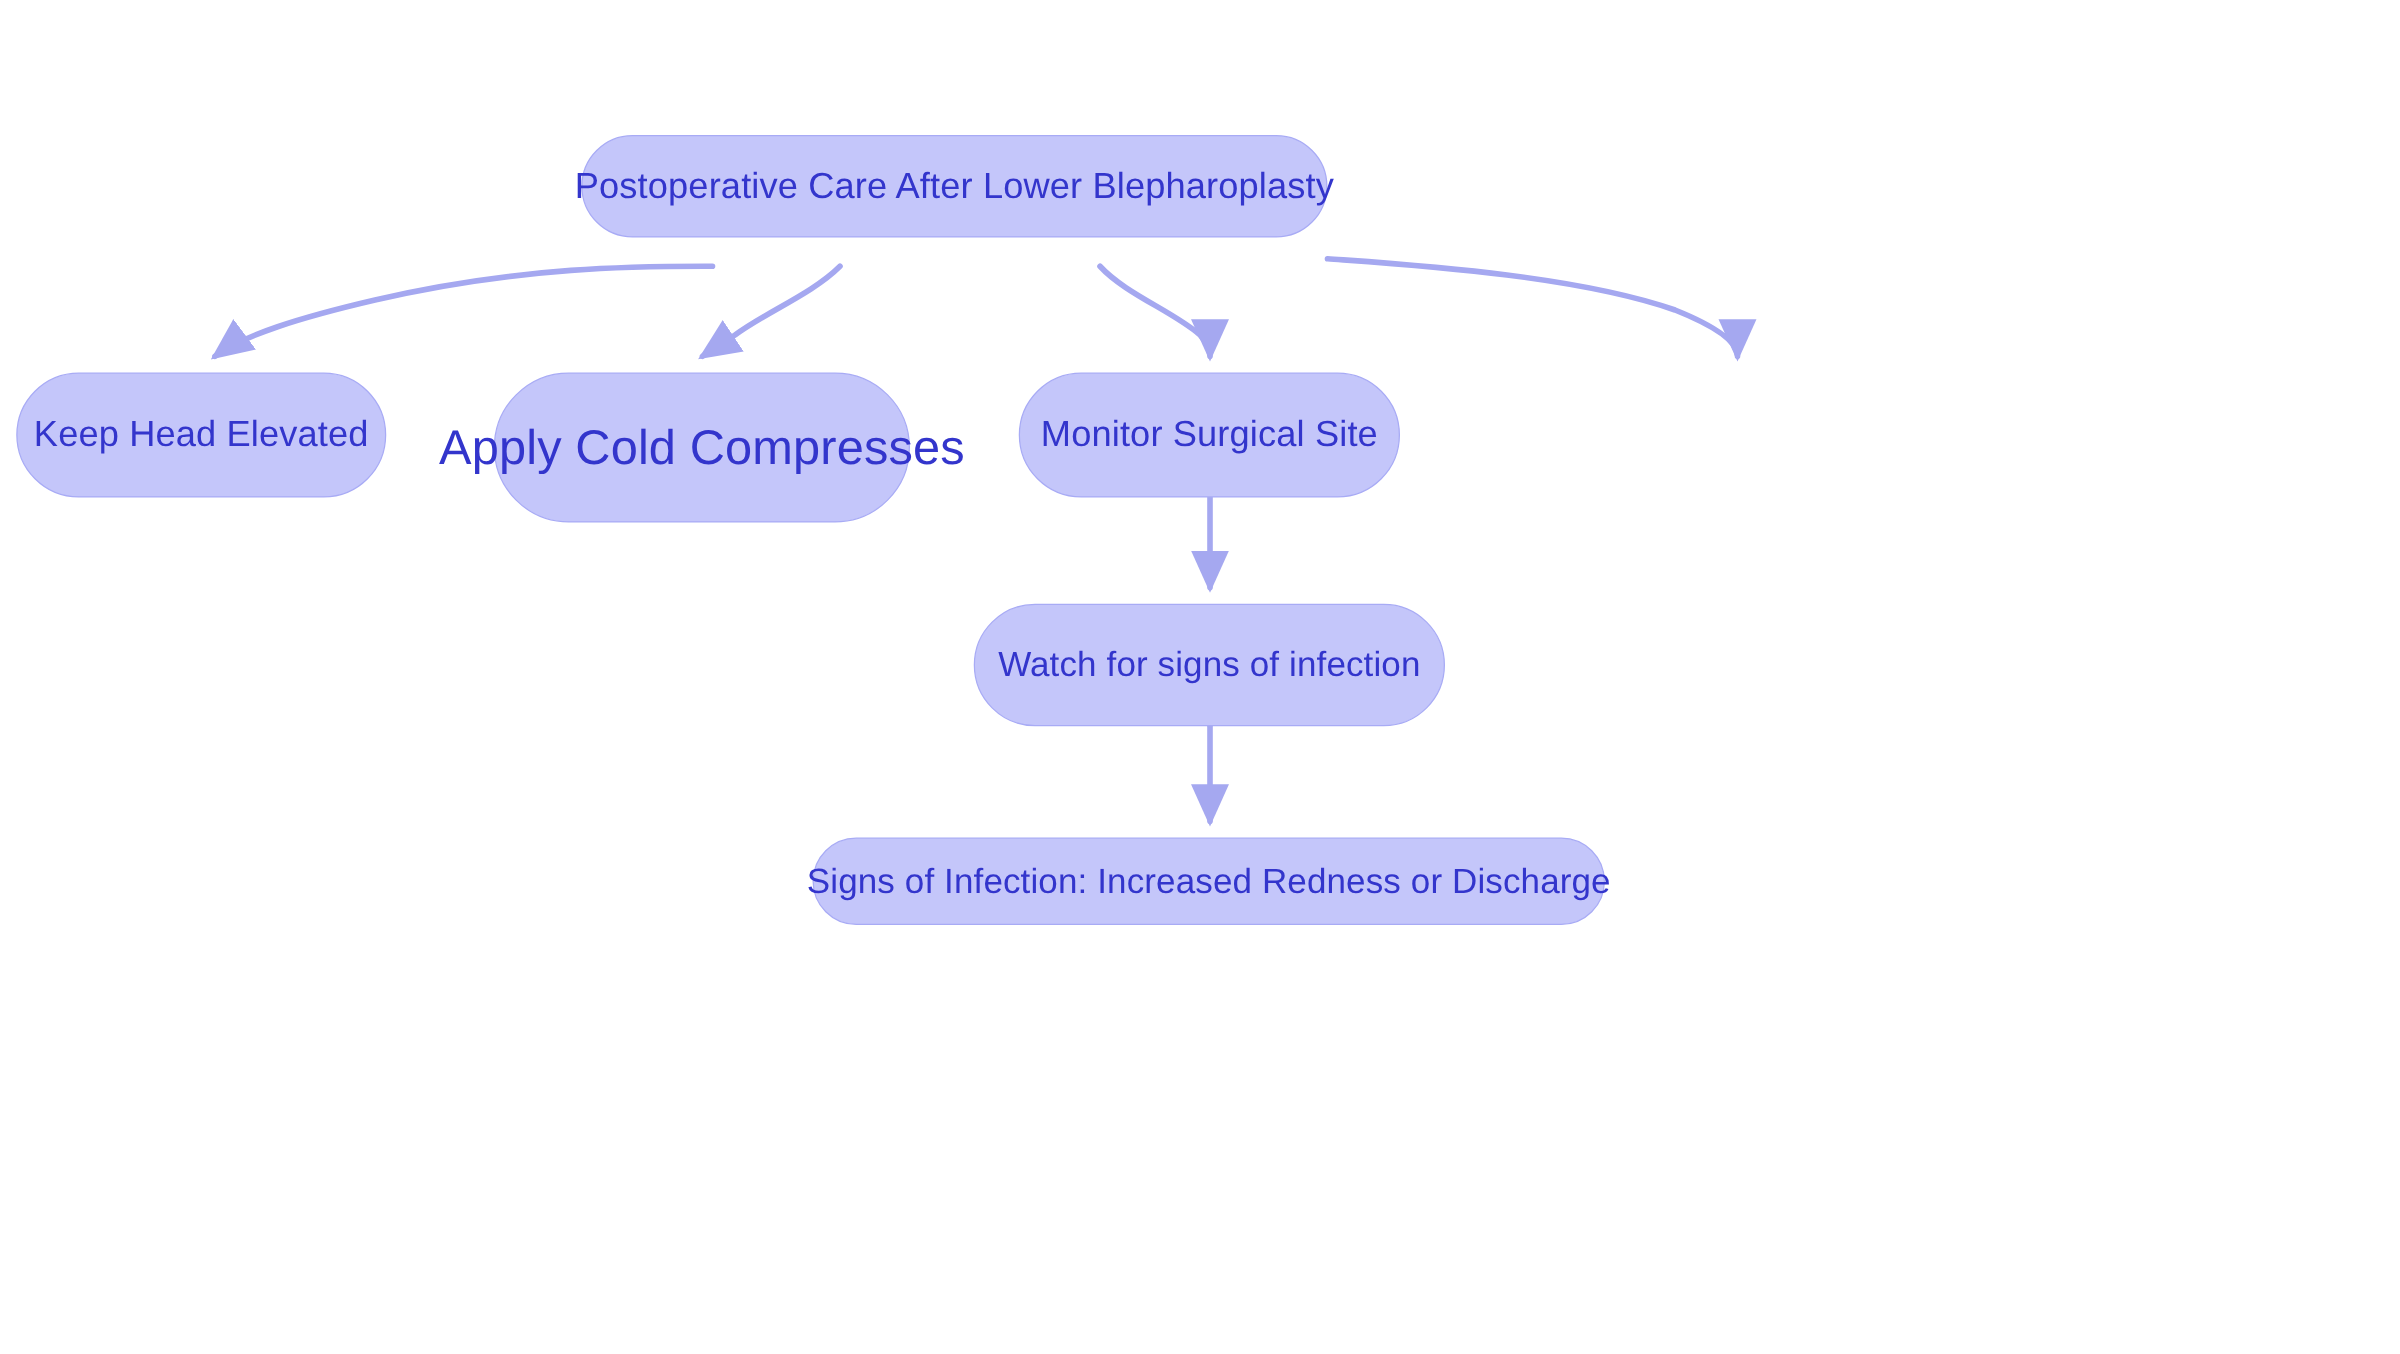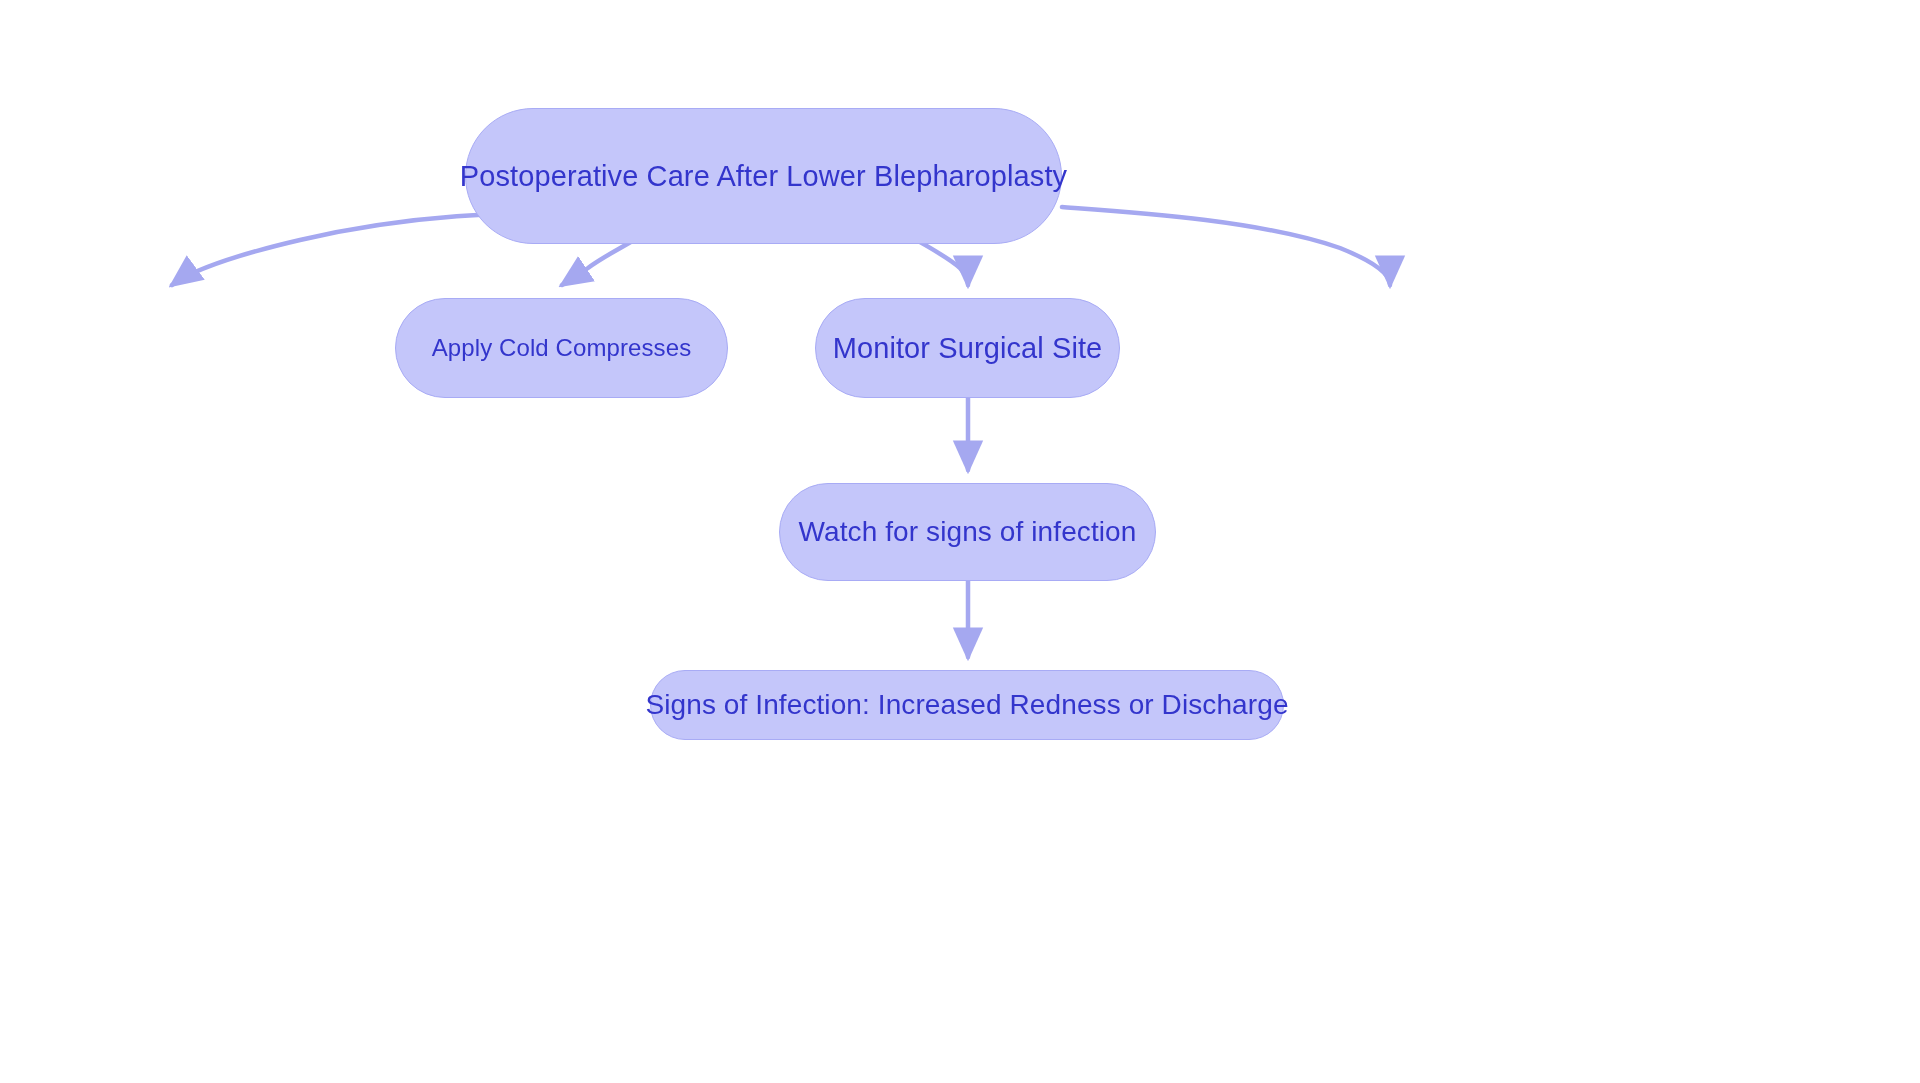--- a/index.html
+++ b/index.html
@@ -35,23 +35,23 @@
     color: #3335cc;
     font-weight: 400;
     letter-spacing: 0.1px;
     white-space: nowrap;
   }
   .node-label {
     color: #3335cc;
     line-height: 1;
   }
   
-  #node-root      { left: 465px;  top: 108px; width: 597px; height: 136px; font-size: 29px; }
+  #node-root      { left: 465px;  top: 108px; width: 597px; height: 82px; font-size: 29px; }
   #node-elevate   { left: 13px;   top: 298px; width: 296px; height: 100px; font-size: 29px; }
-  #node-compress  { left: 395px;  top: 298px; width: 333px; height: 100px; font-size: 24px; }
+  #node-compress  { left: 395px;  top: 298px; width: 333px; height: 120px; font-size: 39px; }
   #node-monitor   { left: 815px;  top: 298px; width: 305px; height: 100px; font-size: 29px; }
   #node-followup  { left: 1207px; top: 298px; width: 360px; height: 100px; font-size: 29px; }
   #node-watch     { left: 779px;  top: 483px; width: 377px; height: 98px;  font-size: 28px; }
   #node-signs     { left: 650px;  top: 670px; width: 634px; height: 70px;  font-size: 28px; }
 </style>
 </head>
 <body>
 
 <div id="canvas">
 
@@ -72,20 +72,23 @@
 
     <path d="M 968 398 L 968 470" fill="none" stroke="#a5a8f0" stroke-width="4.5" stroke-linecap="round" marker-end="url(#arrow)"></path>
 
     <path d="M 968 581 L 968 657" fill="none" stroke="#a5a8f0" stroke-width="4.5" stroke-linecap="round" marker-end="url(#arrow)"></path>
   </svg>
 
   <div class="node" id="node-root">
     <span class="node-label">Postoperative Care After Lower Blepharoplasty</span>
   </div>
 
+  <div class="node" id="node-elevate">
+    <span class="node-label">Keep Head Elevated</span>
+  </div>
 
   <div class="node" id="node-compress">
     <span class="node-label">Apply Cold Compresses</span>
   </div>
 
   <div class="node" id="node-monitor">
     <span class="node-label">Monitor Surgical Site</span>
   </div>
 
 

